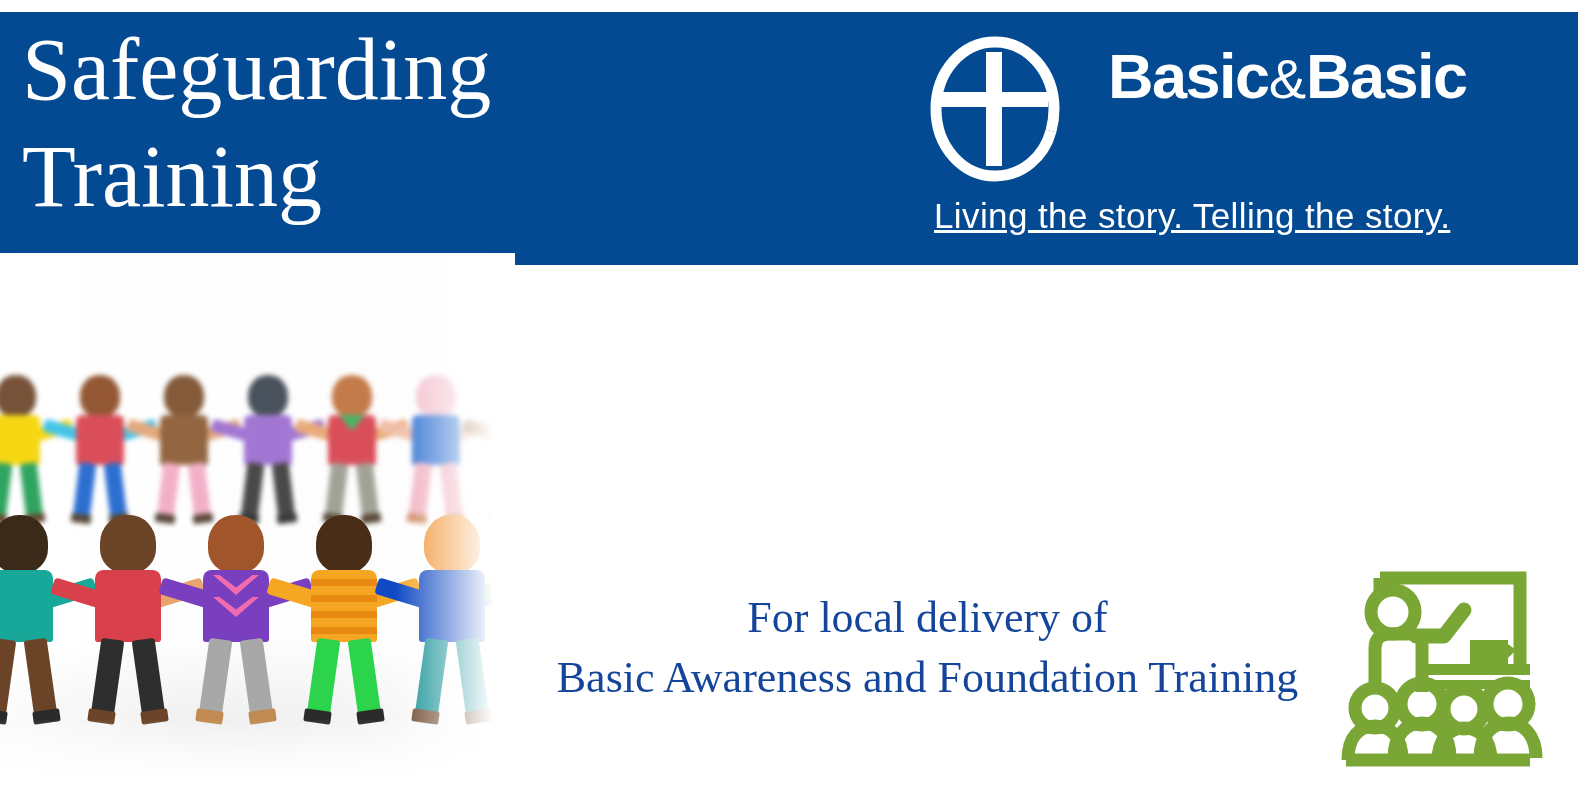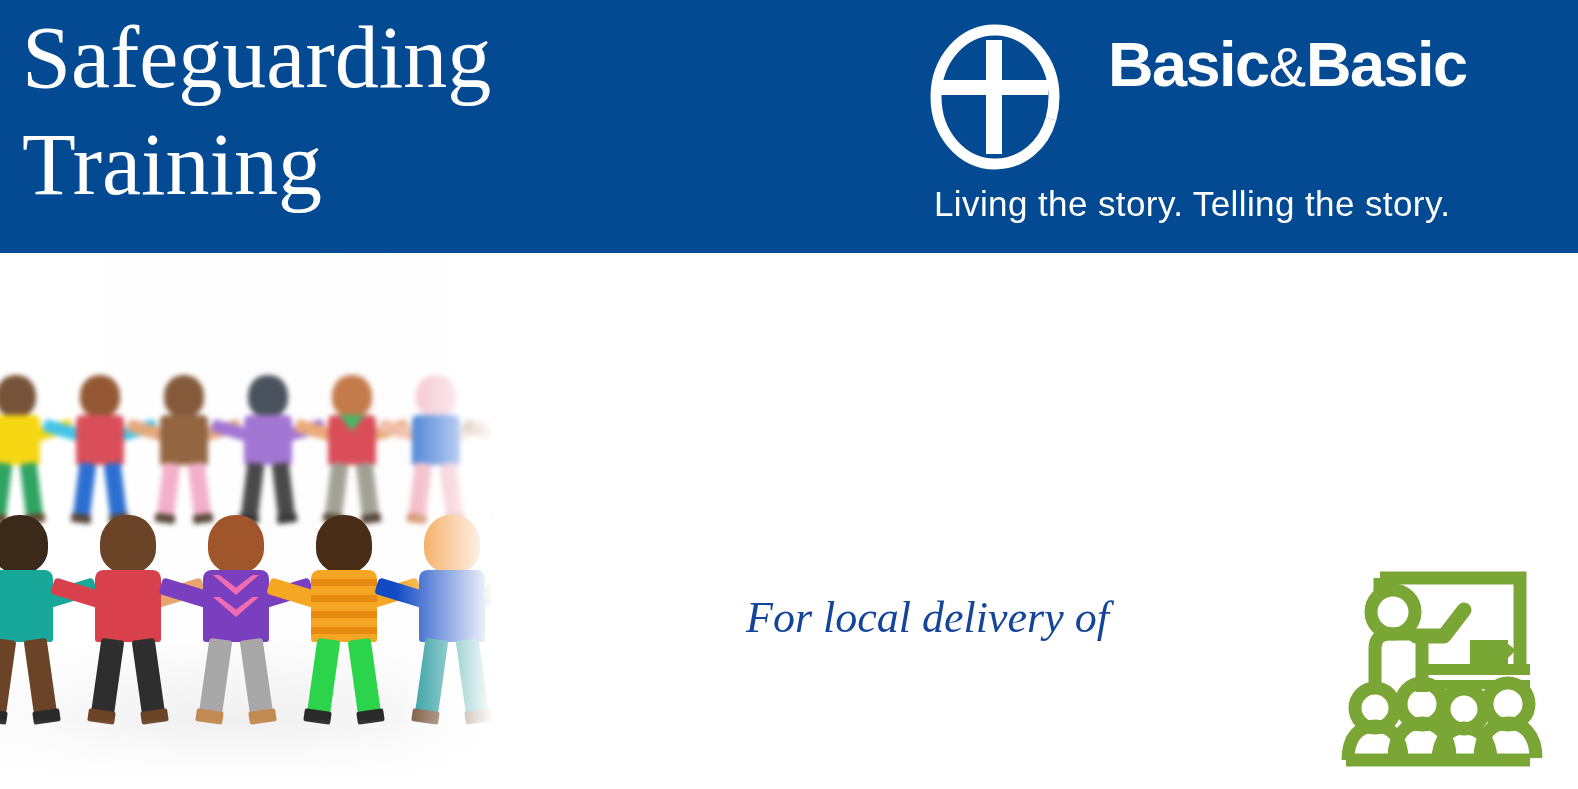--- a/index.html
+++ b/index.html
@@ -15,21 +15,21 @@
     width: 1578px;
     height: 789px;
     background: #ffffff;
     overflow: hidden;
   }
 
   
   .banner {
     position: absolute;
     left: 0;
-    top: 0;
+    top: 12px;
     width: 1578px;
     height: 253px;
     background: #034A92;
     overflow: hidden;
   }
   .banner-title {
     position: absolute;
     left: 22px;
     top: 4px;
     width: 640px;
@@ -94,20 +94,21 @@
     left: 12px;
     top: 168px;
     width: 628px;
     color: #ffffff;
     font-family: "Liberation Sans", sans-serif;
     font-size: 35px;
     font-weight: 400;
     letter-spacing: 0.4px;
     line-height: 1;
     white-space: nowrap;
+    text-decoration: underline;
   }
 
   
   .photo {
     position: absolute;
     left: 0;
     top: 253px;
     width: 515px;
     height: 536px;
     overflow: hidden;
@@ -212,21 +213,21 @@
     left: 495px;
     top: 588px;
     width: 865px;
     text-align: center;
     color: #14459A;
     font-family: "Liberation Serif", serif;
     font-size: 44px;
     font-weight: 400;
     line-height: 1.37;
   }
-  .subtitle-line { display: block; white-space: nowrap; font-style: italic; }
+  .subtitle-line { display: block; white-space: nowrap; }
 
   
   .training-icon {
     position: absolute;
     left: 1334px;
     top: 552px;
     width: 240px;
     height: 237px;
     overflow: hidden;
   }
@@ -421,20 +422,21 @@
 
     </div>
 
     <div class="photo-fade"></div>
     <div class="photo-fade-bottom"></div>
   </div>
 
 
   <div class="subtitle">
     <span class="subtitle-line">For local delivery of</span>
+    <span class="subtitle-line">Basic Awareness and Foundation Training</span>
   </div>
 
   <div class="training-icon">
     <svg viewBox="0 0 240 240" width="240" height="240" aria-hidden="true">
       <g fill="none" stroke="#7AA636" stroke-width="13" stroke-linecap="butt" stroke-linejoin="miter">
 
         <path d="M46 26 L186 26 L186 112"></path>
         <path d="M46 26 L46 42"></path>
 
         <circle cx="59" cy="60" r="22"></circle>

